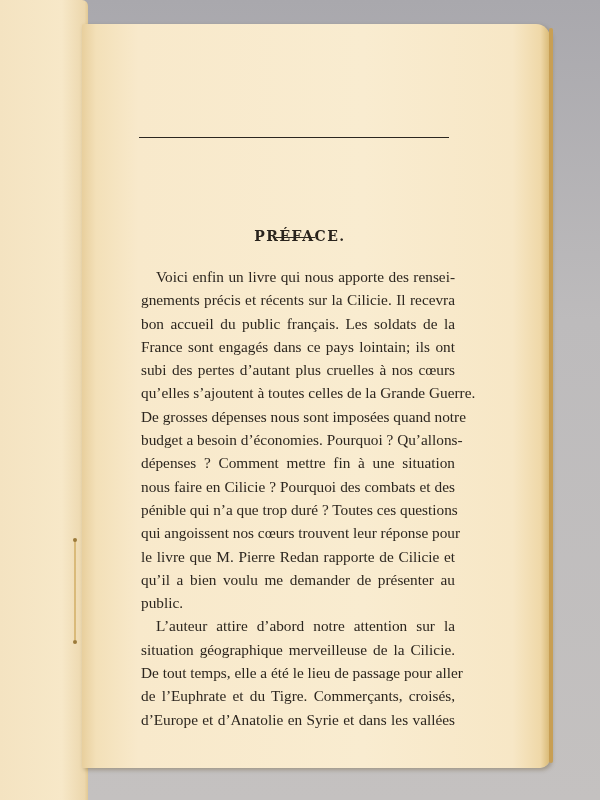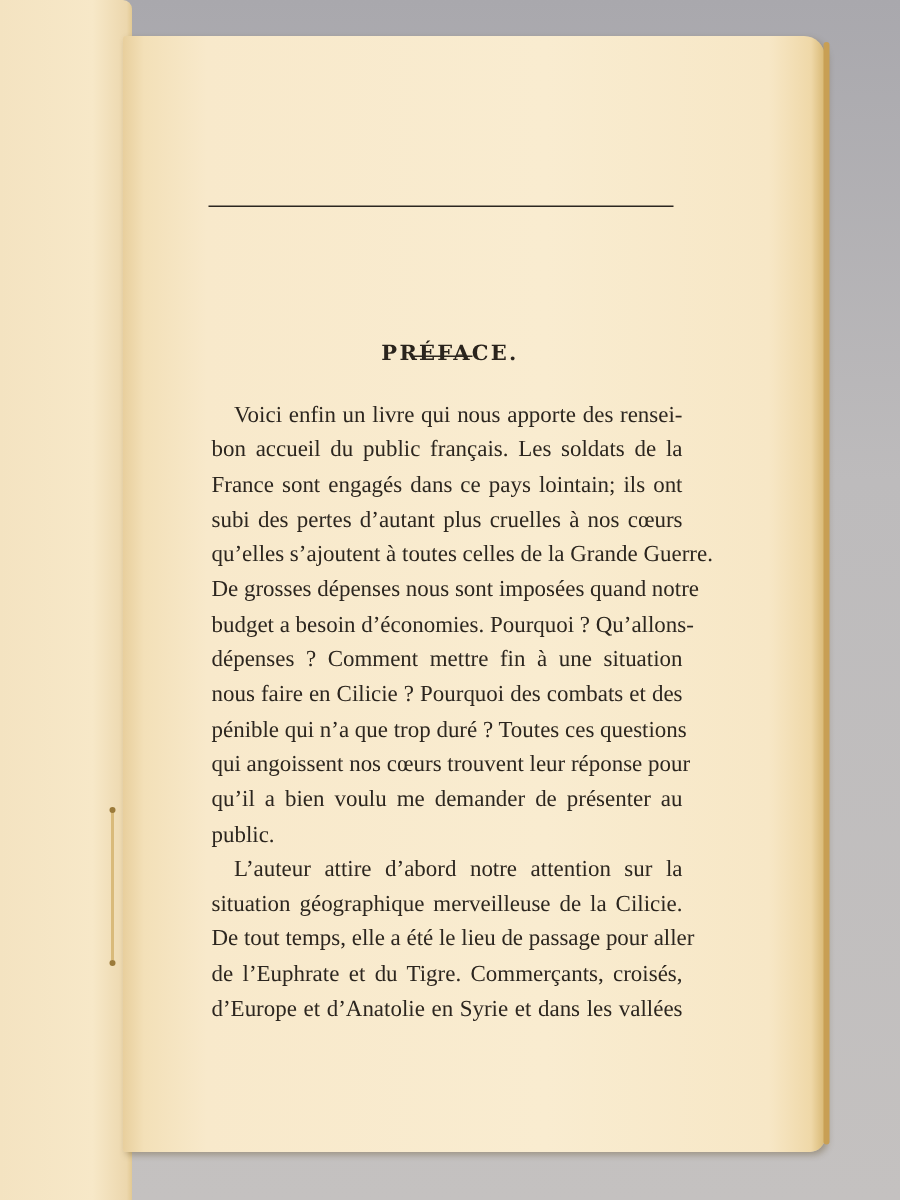--- a/index.html
+++ b/index.html
@@ -132,30 +132,32 @@
 <div class="binding-knot" style="left:73px;top:640px;"></div>
 
 <div class="rule-top"></div>
 
 <div class="title">PRÉFACE.</div>
 
 <div class="rule-short"></div>
 
 <div class="body-text">
   <span class="line indent">Voici enfin un livre qui nous apporte des rensei-</span>
+  <span class="line">gnements précis et récents sur la Cilicie. Il recevra</span>
   <span class="line">bon accueil du public français. Les soldats de la</span>
   <span class="line">France sont engagés dans ce pays lointain; ils ont</span>
   <span class="line">subi des pertes d’autant plus cruelles à nos cœurs</span>
   <span class="line">qu’elles s’ajoutent à toutes celles de la Grande Guerre.</span>
   <span class="line">De grosses dépenses nous sont imposées quand notre</span>
   <span class="line">budget a besoin d’économies. Pourquoi ? Qu’allons-</span>
   <span class="line">dépenses ? Comment mettre fin à une situation</span>
   <span class="line">nous faire en Cilicie ? Pourquoi des combats et des</span>
   <span class="line">pénible qui n’a que trop duré ? Toutes ces questions</span>
   <span class="line">qui angoissent nos cœurs trouvent leur réponse pour</span>
+  <span class="line">le livre que M. Pierre Redan rapporte de Cilicie et</span>
   <span class="line">qu’il a bien voulu me demander de présenter au</span>
   <span class="line last">public.</span>
   <span class="line indent">L’auteur attire d’abord notre attention sur la</span>
   <span class="line">situation géographique merveilleuse de la Cilicie.</span>
   <span class="line">De tout temps, elle a été le lieu de passage pour aller</span>
   <span class="line">de l’Euphrate et du Tigre. Commerçants, croisés,</span>
   <span class="line">d’Europe et d’Anatolie en Syrie et dans les vallées</span>
 </div>
 
 </body></html>

